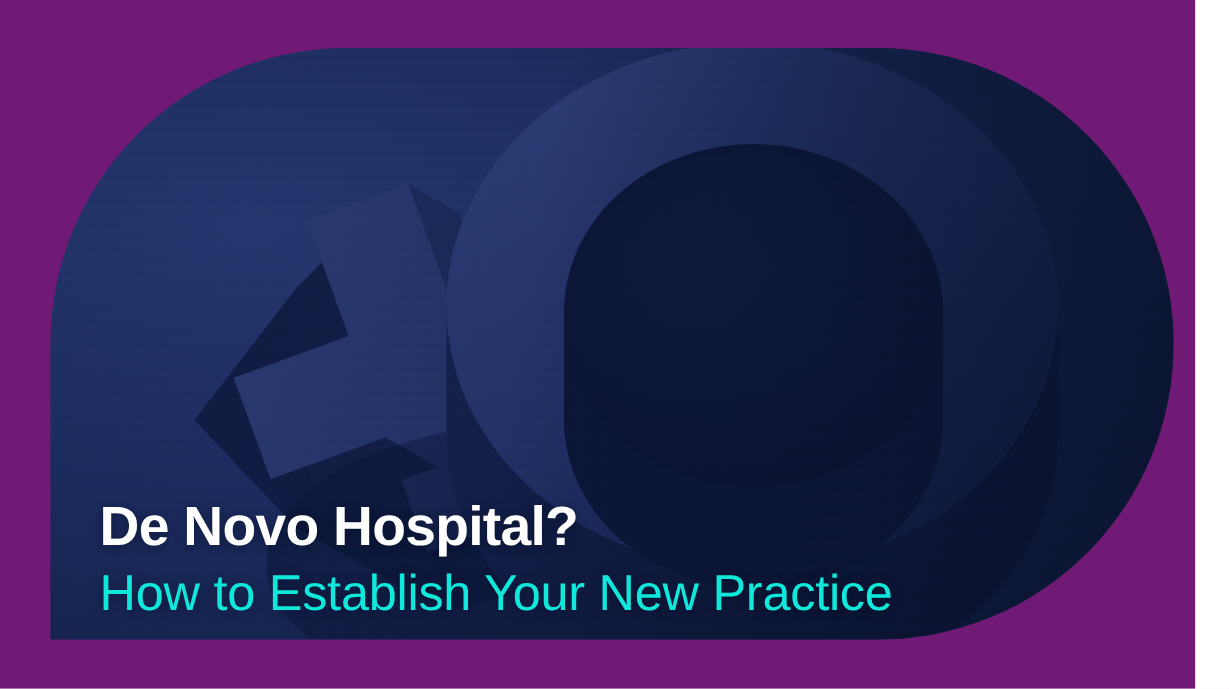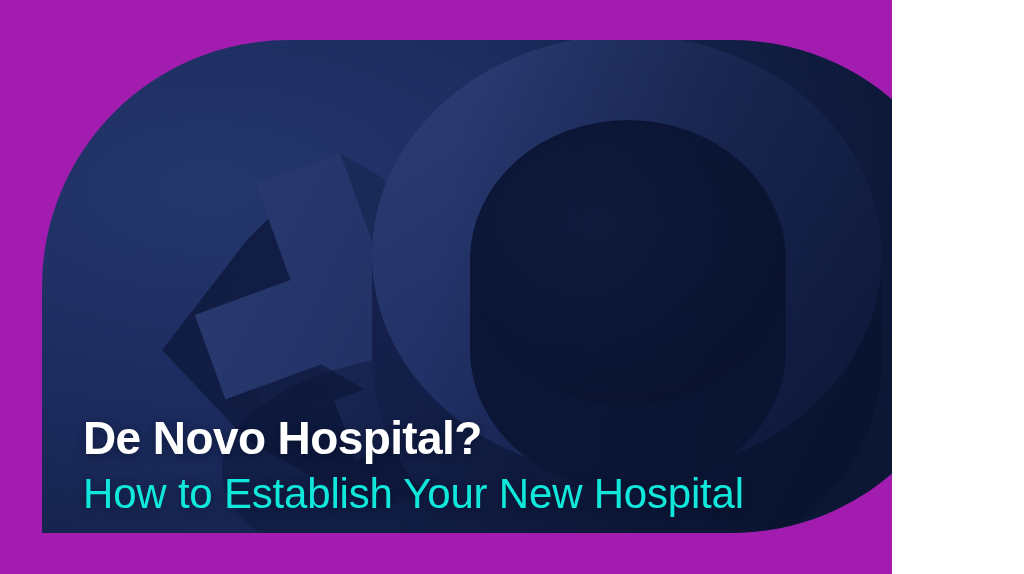--- a/index.html
+++ b/index.html
@@ -6,24 +6,25 @@
     margin: 0;
     padding: 0;
     background: #ffffff;
   }
   body {
     font-family: "Liberation Sans", sans-serif;
   }
 
   #banner {
     position: relative;
-    width: 892px;
+    width: 984px;
     height: 574px;
     overflow: hidden;
-    background: #a21caf;
+    background: #701a75;
+    padding-left: 12px;
   }
 
   
   #card {
     position: absolute;
     left: 42px;
     top: 40px;
     width: 936px;
     height: 493px;
     overflow: hidden;
@@ -186,16 +187,16 @@
         </g>
       </svg>
     </div>
 
     <div class="card-wash"></div>
     <div class="card-grain"></div>
   </div>
 
   <div id="text-block">
     <h1 id="headline">De Novo Hospital?</h1>
-    <p id="subhead">How to Establish Your New Hospital</p>
+    <p id="subhead">How to Establish Your New Practice</p>
   </div>
 
 </div>
 
 </body></html>

